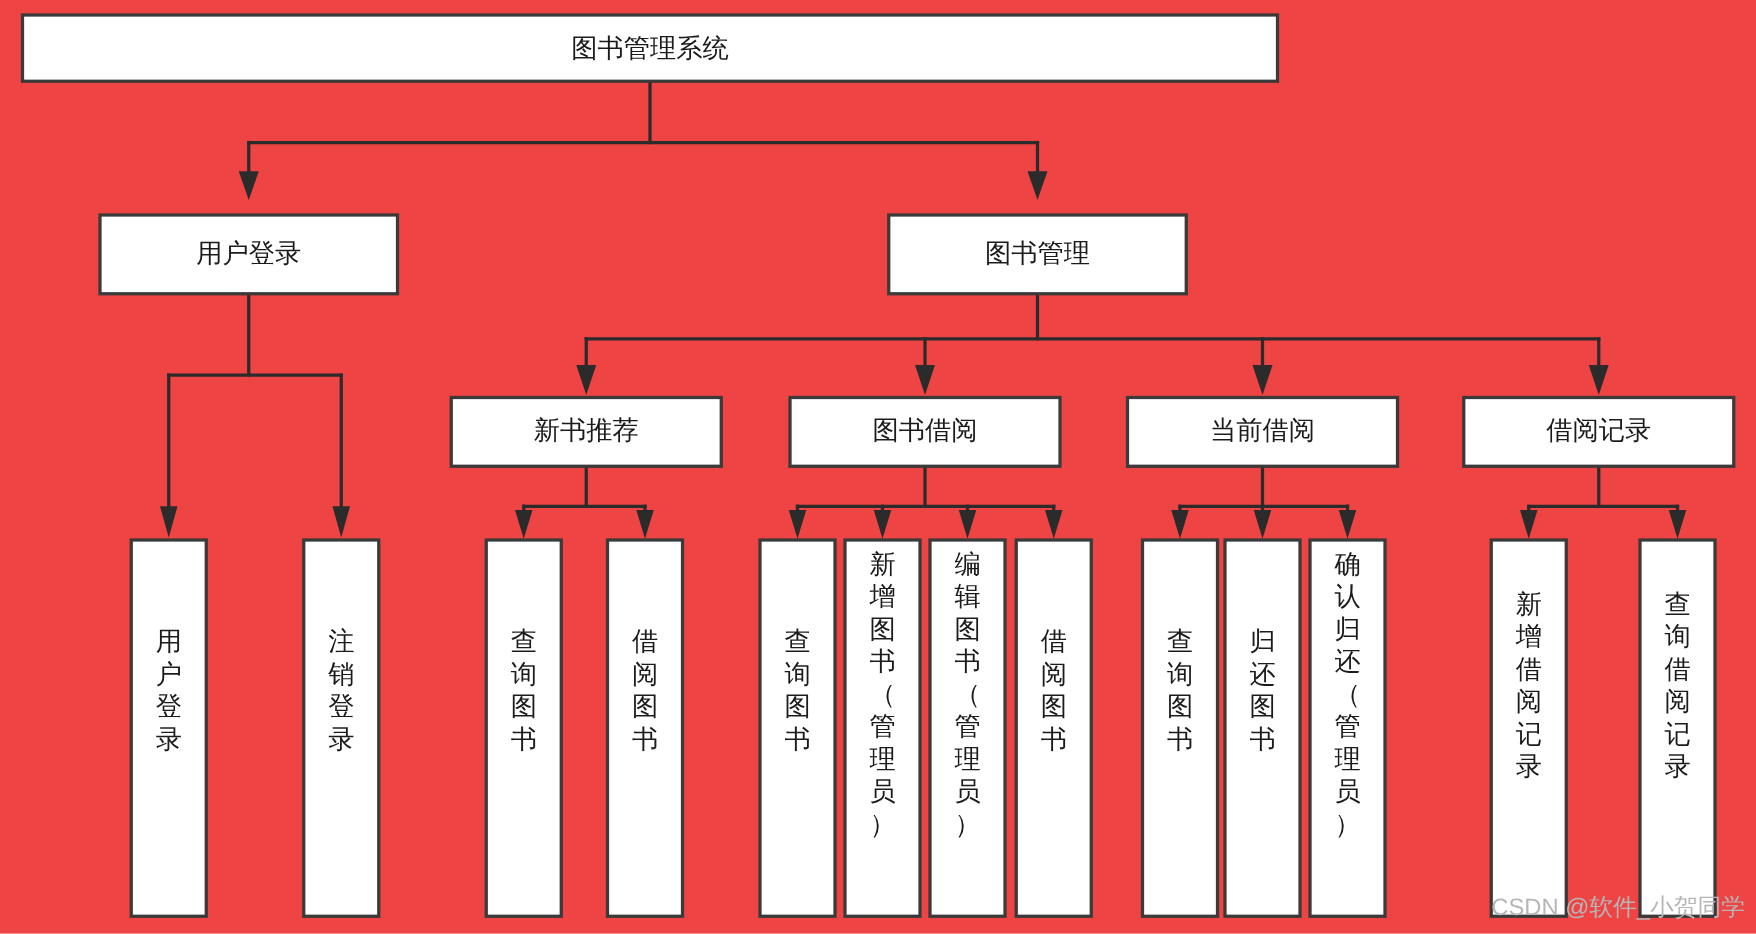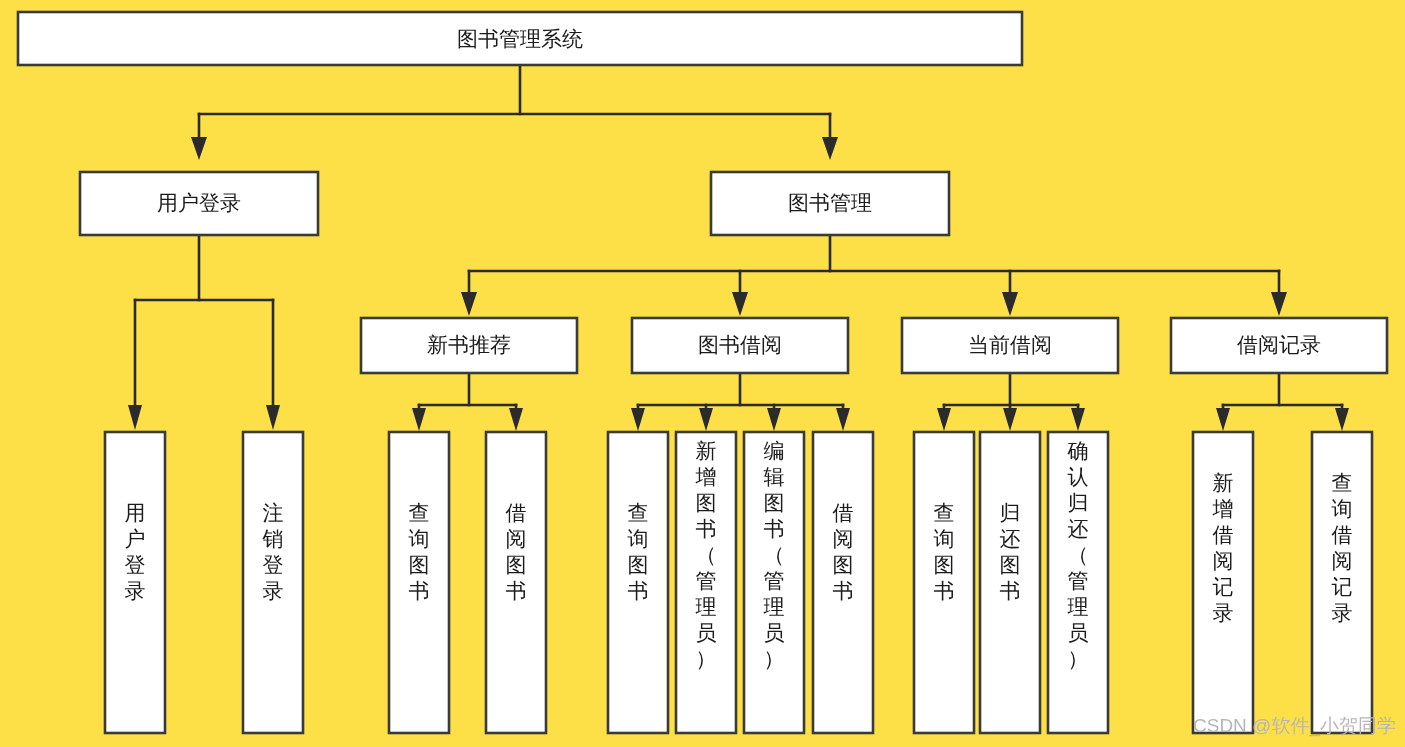--- a/index.html
+++ b/index.html
@@ -7,21 +7,21 @@
     padding: 0;
     background: #ffffff;
   }
   body {
     font-family: "Liberation Sans", "DejaVu Sans", sans-serif;
   }
   #diagram-root {
     position: relative;
     width: 1405px;
     height: 747px;
-    background: #fde047;
+    background: #ef4444;
     overflow: hidden;
   }
   svg#tree-svg {
     position: absolute;
     left: 0;
     top: 0;
     width: 1405px;
     height: 747px;
     display: block;
   }

